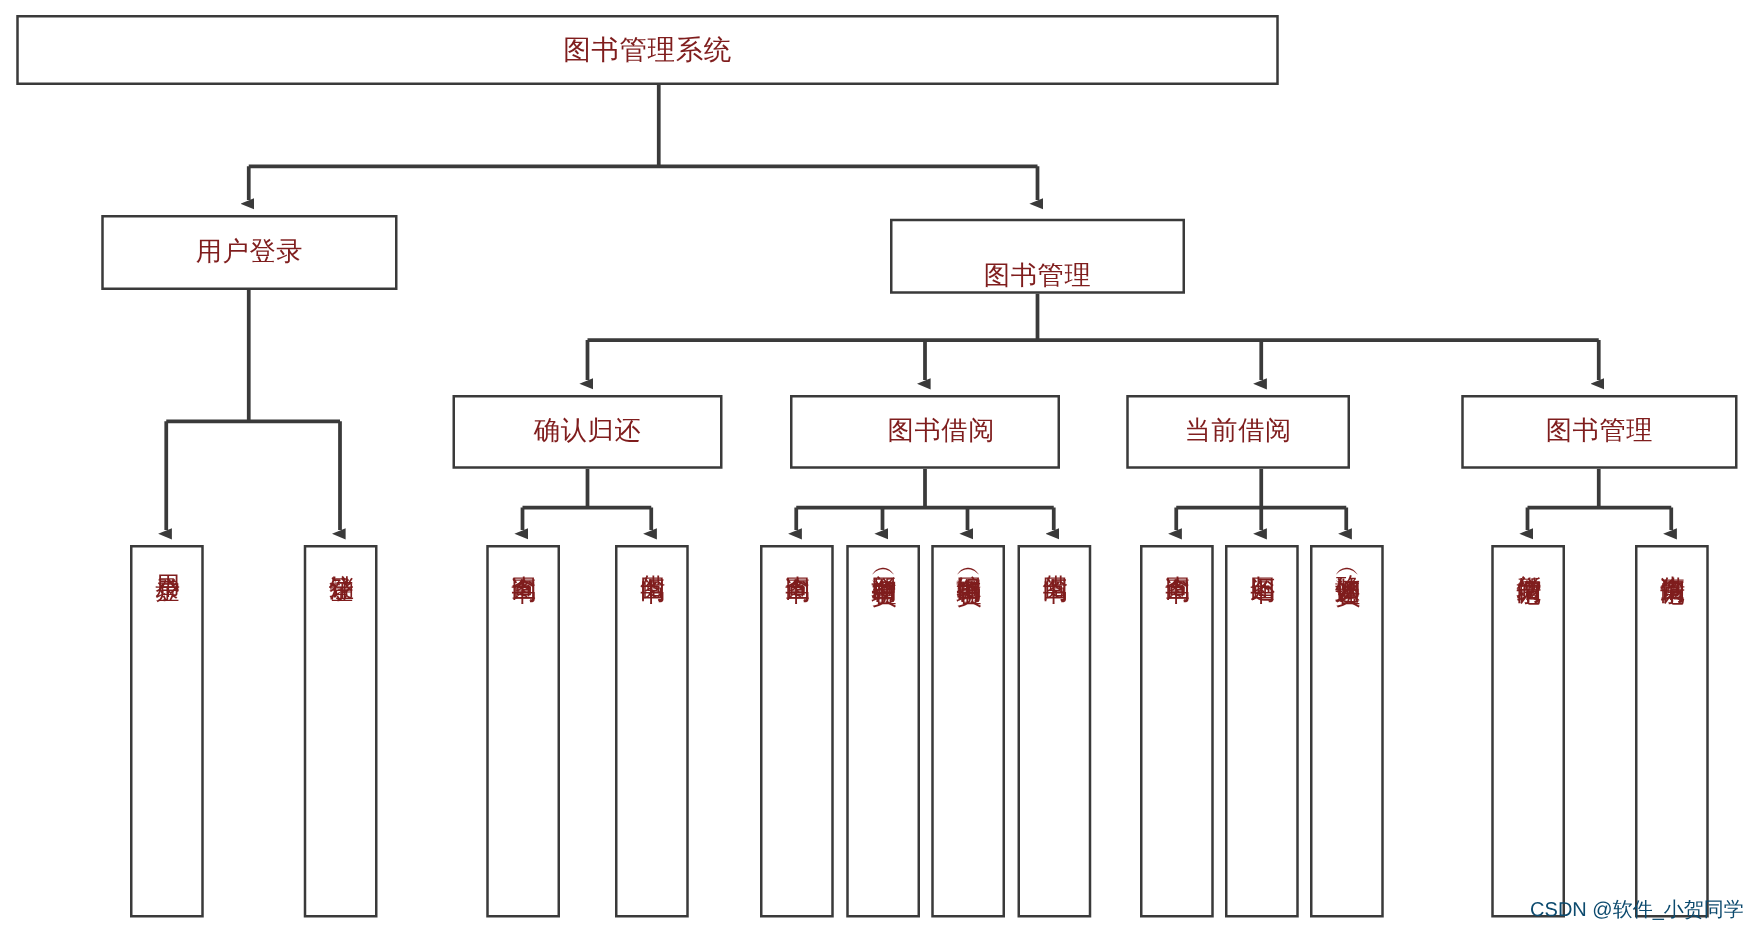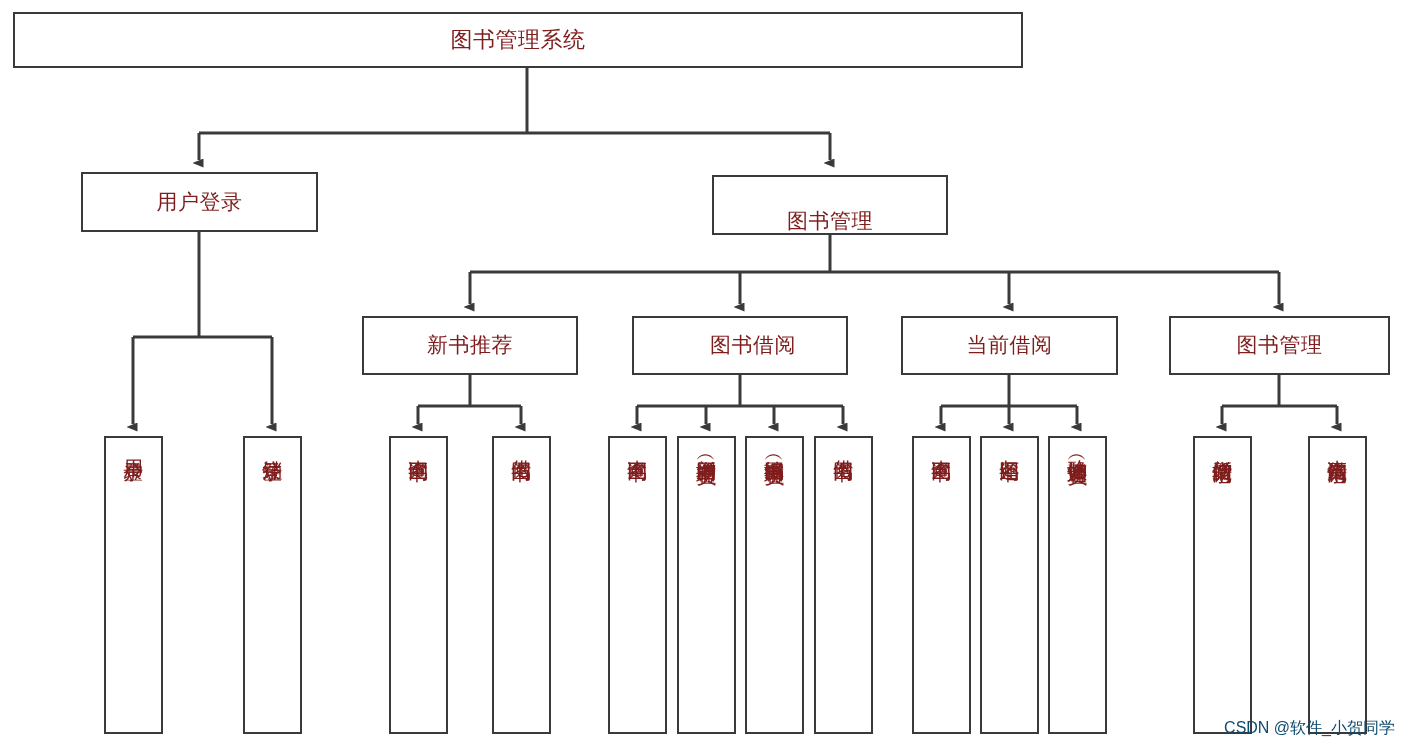--- a/index.html
+++ b/index.html
@@ -138,26 +138,26 @@
   </div>
 
   <div class="node horiz" style="left:81px; top:172px; width:237px; height:60px;">
     <span class="node-label">用户登录</span>
   </div>
   <div class="node horiz" style="left:712px; top:175px; width:236px; height:60px;align-items:flex-end;">
     <span class="node-label">图书管理</span>
   </div>
 
   <div class="node horiz" style="left:362px; top:316px; width:216px; height:59px;">
-    <span class="node-label">新书推荐</span>
+    <span class="node-label">确认归还</span>
   </div>
   <div class="node horiz" style="left:632px; top:316px; width:216px; height:59px;padding-left:26px;">
     <span class="node-label">图书借阅</span>
   </div>
-  <div class="node horiz" style="left:901px; top:316px; width:217px; height:59px;">
+  <div class="node horiz" style="left:901px; top:316px; width:179px; height:59px;">
     <span class="node-label">当前借阅</span>
   </div>
   <div class="node horiz" style="left:1169px; top:316px; width:221px; height:59px;">
     <span class="node-label">图书管理</span>
   </div>
 
   <div class="node vert" style="left:104px; top:436px; width:59px; height:298px;">
     <span class="node-label">用户登录</span>
   </div>
   <div class="node vert" style="left:243px; top:436px; width:59px; height:298px;">

